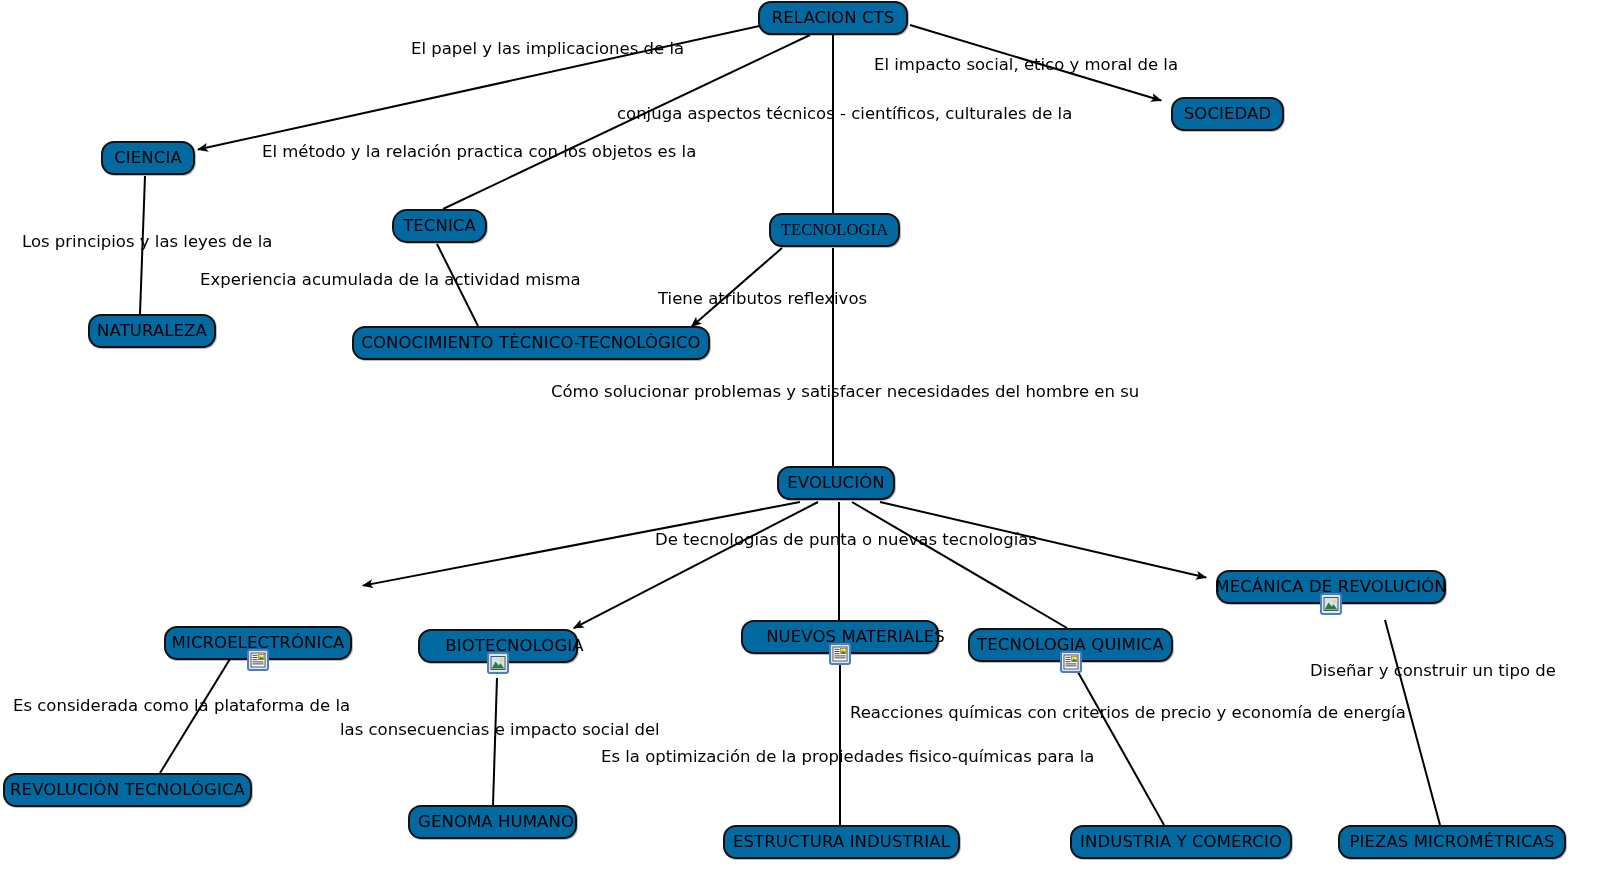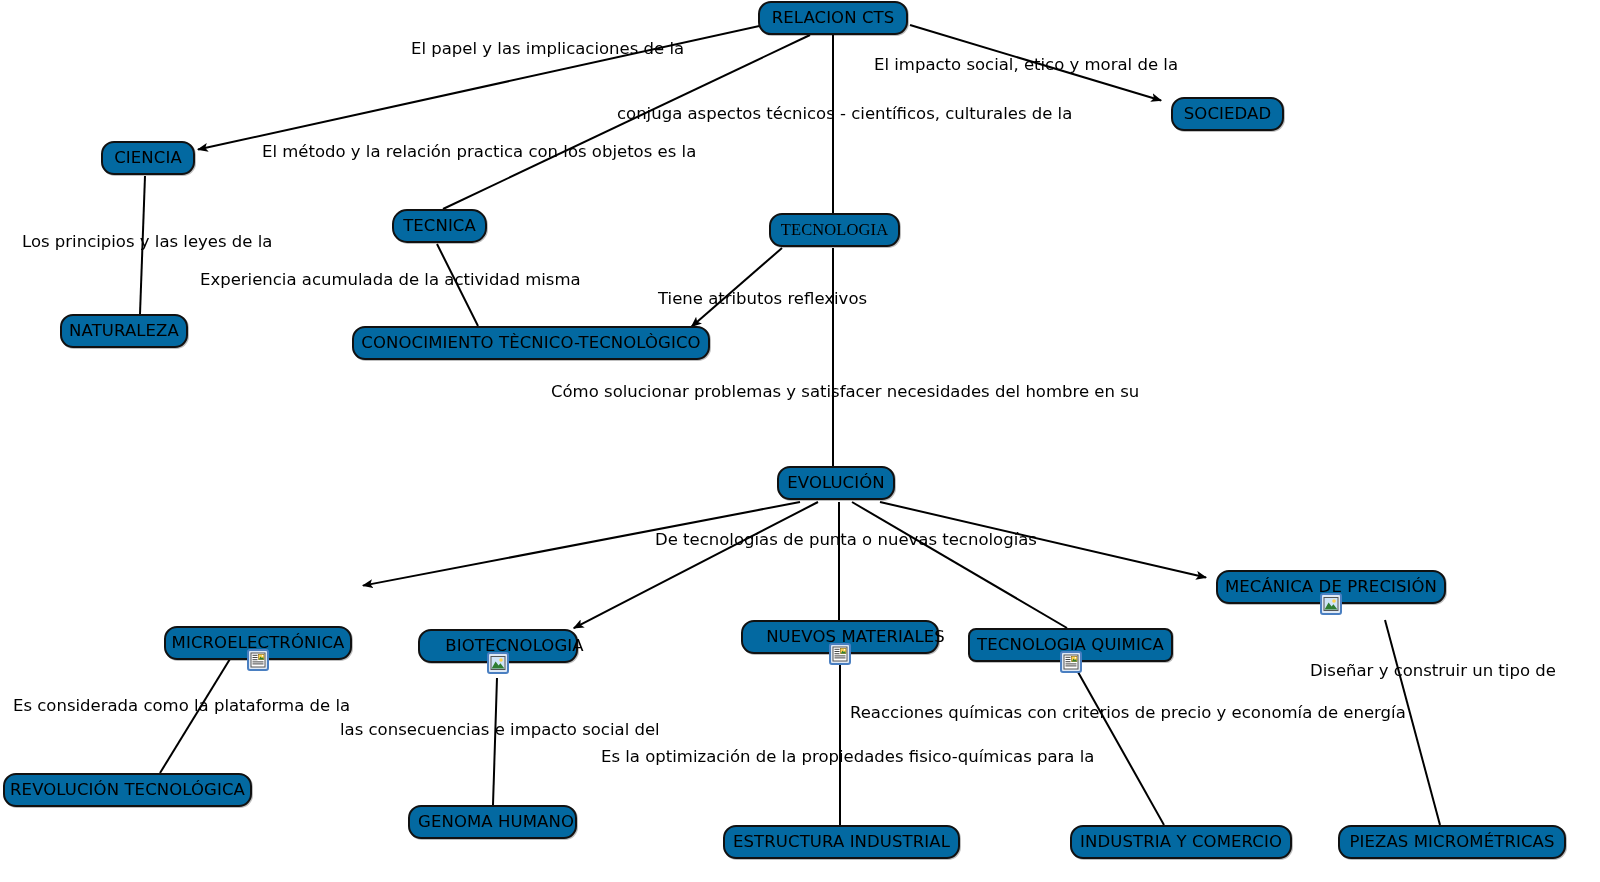--- a/index.html
+++ b/index.html
@@ -131,21 +131,21 @@
       </div>
       <div class="node" style="left: 101px; top: 141px; width: 94px;">
         <span class="node-label">CIENCIA</span>
       </div>
       <div class="node" style="left: 392px; top: 209px; width: 95px; border-radius: 15px;">
         <span class="node-label">TECNICA</span>
       </div>
       <div class="node" style="left: 769px; top: 213px; width: 131px; font-family: Liberation Serif, serif;">
         <span class="node-label">TECNOLOGIA</span>
       </div>
-      <div class="node" style="left: 60px; top: 314px; width: 128px;">
+      <div class="node" style="left: 88px; top: 314px; width: 128px;">
         <span class="node-label">NATURALEZA</span>
       </div>
       <div class="node" style="left: 352px; top: 326px; width: 358px;">
         <span class="node-label">CONOCIMIENTO TÈCNICO-TECNOLÒGICO</span>
       </div>
       <div class="node" style="left: 777px; top: 466px; width: 118px;">
         <span class="node-label">EVOLUCIÓN</span>
       </div>
       <div class="node" style="left: 164px; top: 586px; width: 188px; margin-top: 40px;">
         <span class="node-label">MICROELECTRÓNICA</span>
@@ -157,21 +157,21 @@
             <circle cx="12.6" cy="3.8" r="0.8" fill="#ffffff"></circle>
             <rect x="2.5" y="2.8" width="5" height="1" fill="#444444"></rect>
             <rect x="2.5" y="5" width="5" height="1" fill="#444444"></rect>
             <rect x="2.5" y="7.2" width="5" height="1" fill="#444444"></rect>
             <rect x="2.5" y="9.4" width="11" height="1" fill="#444444"></rect>
             <rect x="2.5" y="11.4" width="11" height="1" fill="#444444"></rect>
           </svg>
         </span>
       </div>
       <div class="node" style="left: 1216px; top: 570px; width: 230px;">
-        <span class="node-label">MECÁNICA DE PRECISIÓN</span>
+        <span class="node-label">MECÁNICA DE REVOLUCIÓN</span>
         <span class="node-icon">
           <svg width="16" height="16" viewBox="0 0 16 16">
             <rect x="1" y="1.5" width="14" height="13" fill="#cfe3f7" stroke="#555555" stroke-width="1"></rect>
             <circle cx="11" cy="5" r="1.8" fill="#ffd24d"></circle>
             <path d="M1.6 13.6 L5.6 6.6 L8.6 10.4 L10.4 8.2 L14.4 13.6 Z" fill="#2f7d32"></path>
           </svg>
         </span>
       </div>
       <div class="node" style="left: 418px; top: 629px; width: 160px; padding-left: 46px;">
         <span class="node-label">BIOTECNOLOGIA</span>
@@ -192,21 +192,21 @@
             <path d="M8.8 7.4 L10.6 4.6 L12 6.2 L13 5 L13.8 7.4 Z" fill="#2f7d32"></path>
             <circle cx="12.6" cy="3.8" r="0.8" fill="#ffffff"></circle>
             <rect x="2.5" y="2.8" width="5" height="1" fill="#444444"></rect>
             <rect x="2.5" y="5" width="5" height="1" fill="#444444"></rect>
             <rect x="2.5" y="7.2" width="5" height="1" fill="#444444"></rect>
             <rect x="2.5" y="9.4" width="11" height="1" fill="#444444"></rect>
             <rect x="2.5" y="11.4" width="11" height="1" fill="#444444"></rect>
           </svg>
         </span>
       </div>
-      <div class="node" style="left: 968px; top: 628px; width: 205px; border-radius: 8px;">
+      <div class="node" style="left: 968px; top: 628px; width: 205px;">
         <span class="node-label">TECNOLOGIA QUIMICA</span>
         <span class="node-icon">
           <svg width="16" height="16" viewBox="0 0 16 16">
             <rect x="1" y="1" width="14" height="14" fill="#ffffff" stroke="#555555" stroke-width="1"></rect>
             <rect x="8.5" y="2.5" width="5.5" height="5" fill="#ffd24d" stroke="#886600" stroke-width="0.6"></rect>
             <path d="M8.8 7.4 L10.6 4.6 L12 6.2 L13 5 L13.8 7.4 Z" fill="#2f7d32"></path>
             <circle cx="12.6" cy="3.8" r="0.8" fill="#ffffff"></circle>
             <rect x="2.5" y="2.8" width="5" height="1" fill="#444444"></rect>
             <rect x="2.5" y="5" width="5" height="1" fill="#444444"></rect>
             <rect x="2.5" y="7.2" width="5" height="1" fill="#444444"></rect>

